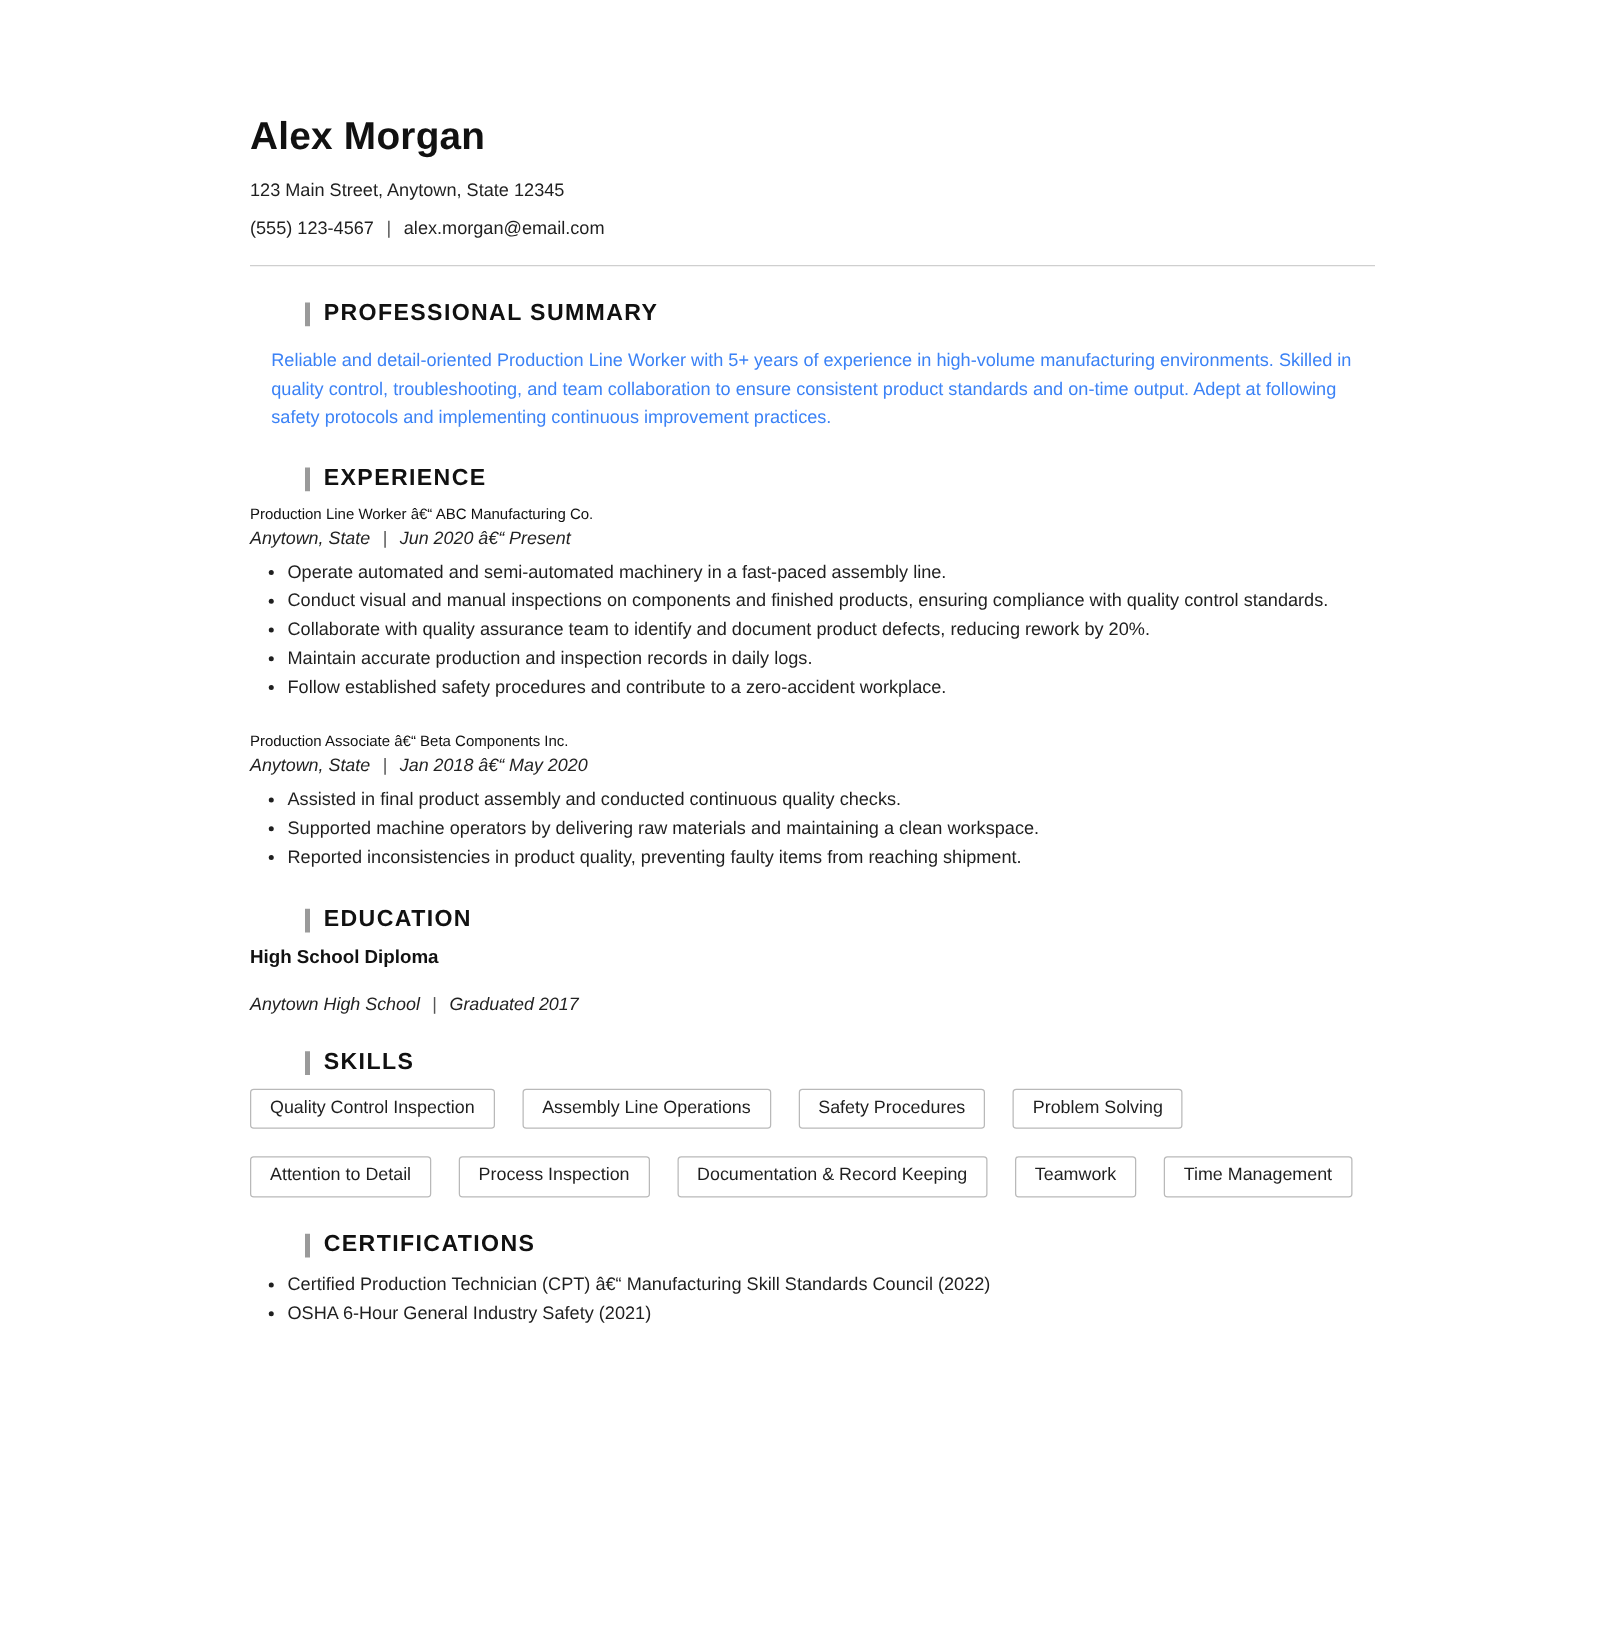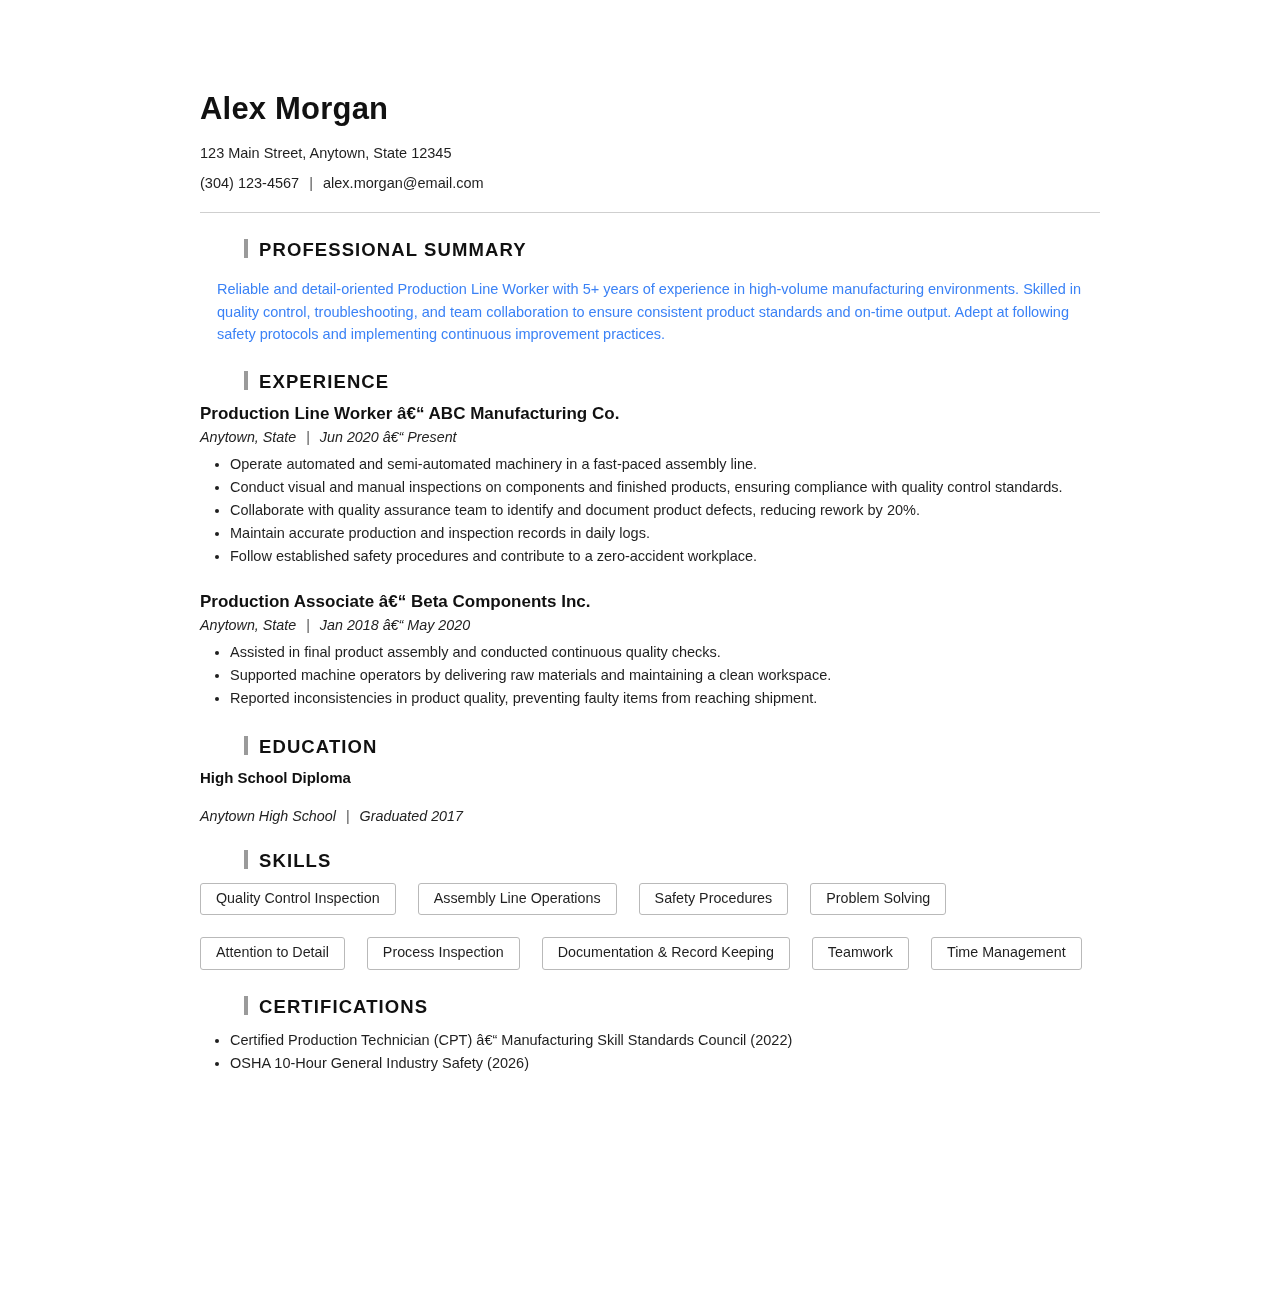--- a/index.html
+++ b/index.html
@@ -56,21 +56,21 @@
     margin: 18px 0 0 0;
     width: 900px;
   }
 
   
   .section {
     margin-top: 26px;
   }
   .section-title {
     display: flex;
-    align-items: flex-start;
+    align-items: flex-end;
     gap: 11px;
     margin: 0 0 11px 0;
     padding-left: 44px;
   }
   .bar {
     display: inline-block;
     width: 4px;
     height: 19px;
     background: #9a9a9a;
     flex: 0 0 auto;
@@ -93,22 +93,22 @@
     max-width: 895px;
   }
 
   .job {
     margin-top: 4px;
   }
   .job + .job {
     margin-top: 24px;
   }
   .job-title {
-    font-size: 17px;
-    font-weight: bold;
+    font-size: 12px;
+    font-weight: normal;
     margin: 0 0 5px 0;
     color: #111111;
   }
   .job-meta {
     font-size: 14.3px;
     font-style: italic;
     color: #222222;
     margin: 0 0 8px 0;
   }
   .job-meta .sep {
@@ -172,21 +172,21 @@
 </head>
 <body>
 
 <div class="page">
   <div class="resume">
 
     <div>
       <h1 class="name">Alex Morgan</h1>
       <p class="contact-line">123 Main Street, Anytown, State 12345</p>
       <p class="contact-line second">
-        <span>(304) 123-4567</span>
+        <span>(555) 123-4567</span>
         <span class="sep">|</span>
         <span>alex.morgan@email.com</span>
       </p>
       <hr class="header-rule">
     </div>
 
     <div class="section">
       <div class="section-title">
         <span class="bar"></span>
         <h2>PROFESSIONAL SUMMARY</h2>
@@ -262,18 +262,18 @@
       </div>
     </div>
 
     <div class="section">
       <div class="section-title">
         <span class="bar"></span>
         <h2>CERTIFICATIONS</h2>
       </div>
       <ul class="bullets certs">
         <li>Certified Production Technician (CPT) â€“ Manufacturing Skill Standards Council (2022)</li>
-        <li>OSHA 10-Hour General Industry Safety (2026)</li>
+        <li>OSHA 6-Hour General Industry Safety (2021)</li>
       </ul>
     </div>
 
   </div>
 </div>
 
 </body></html>

